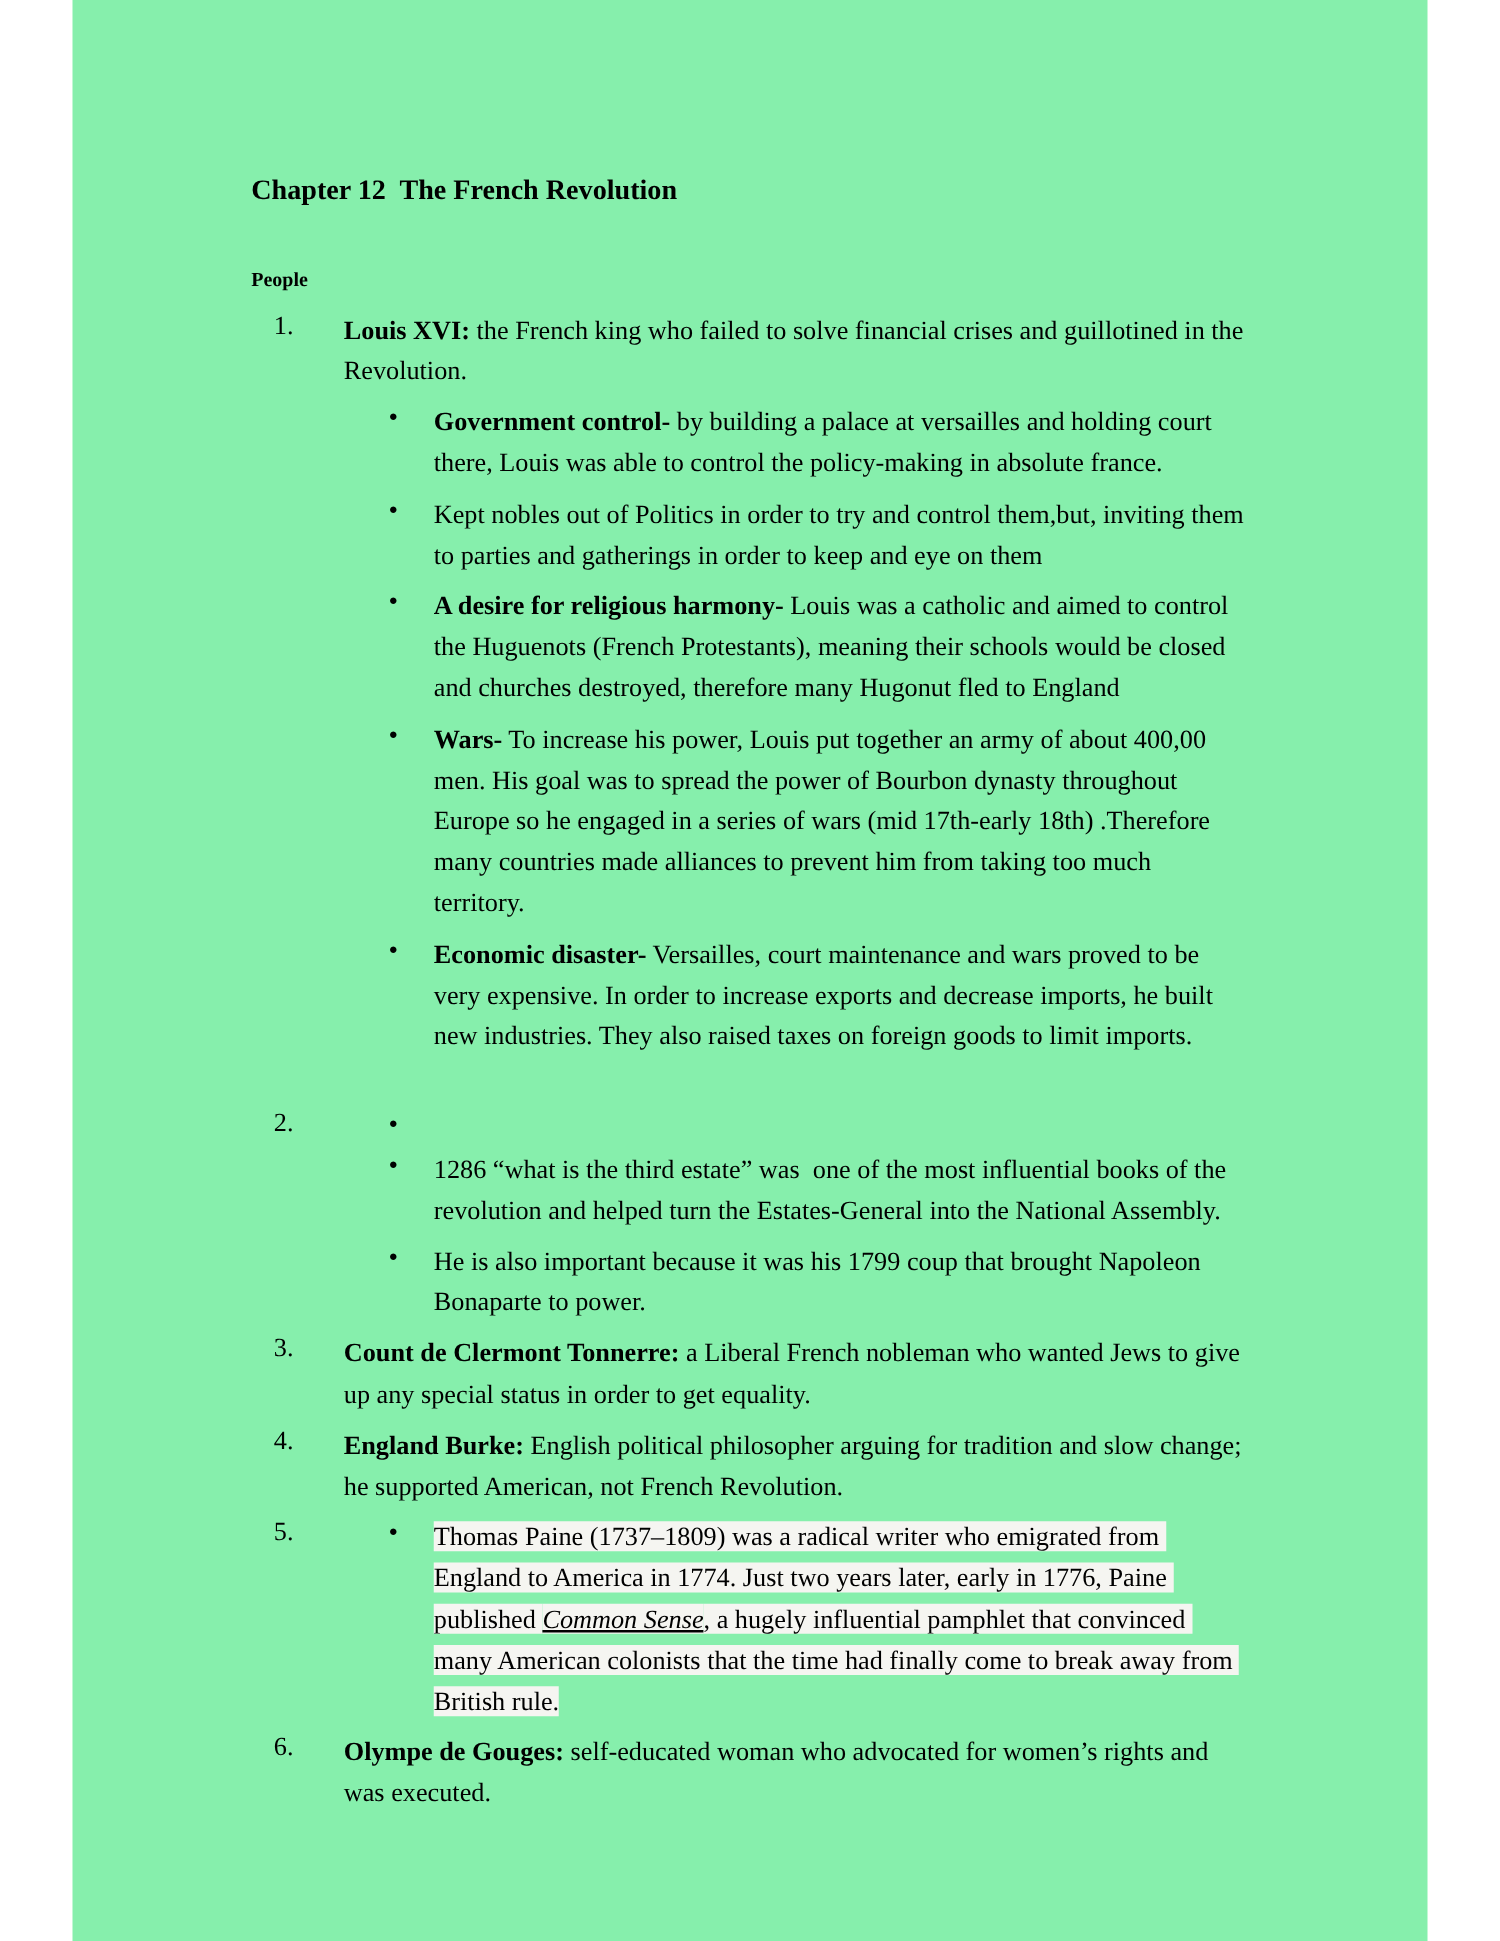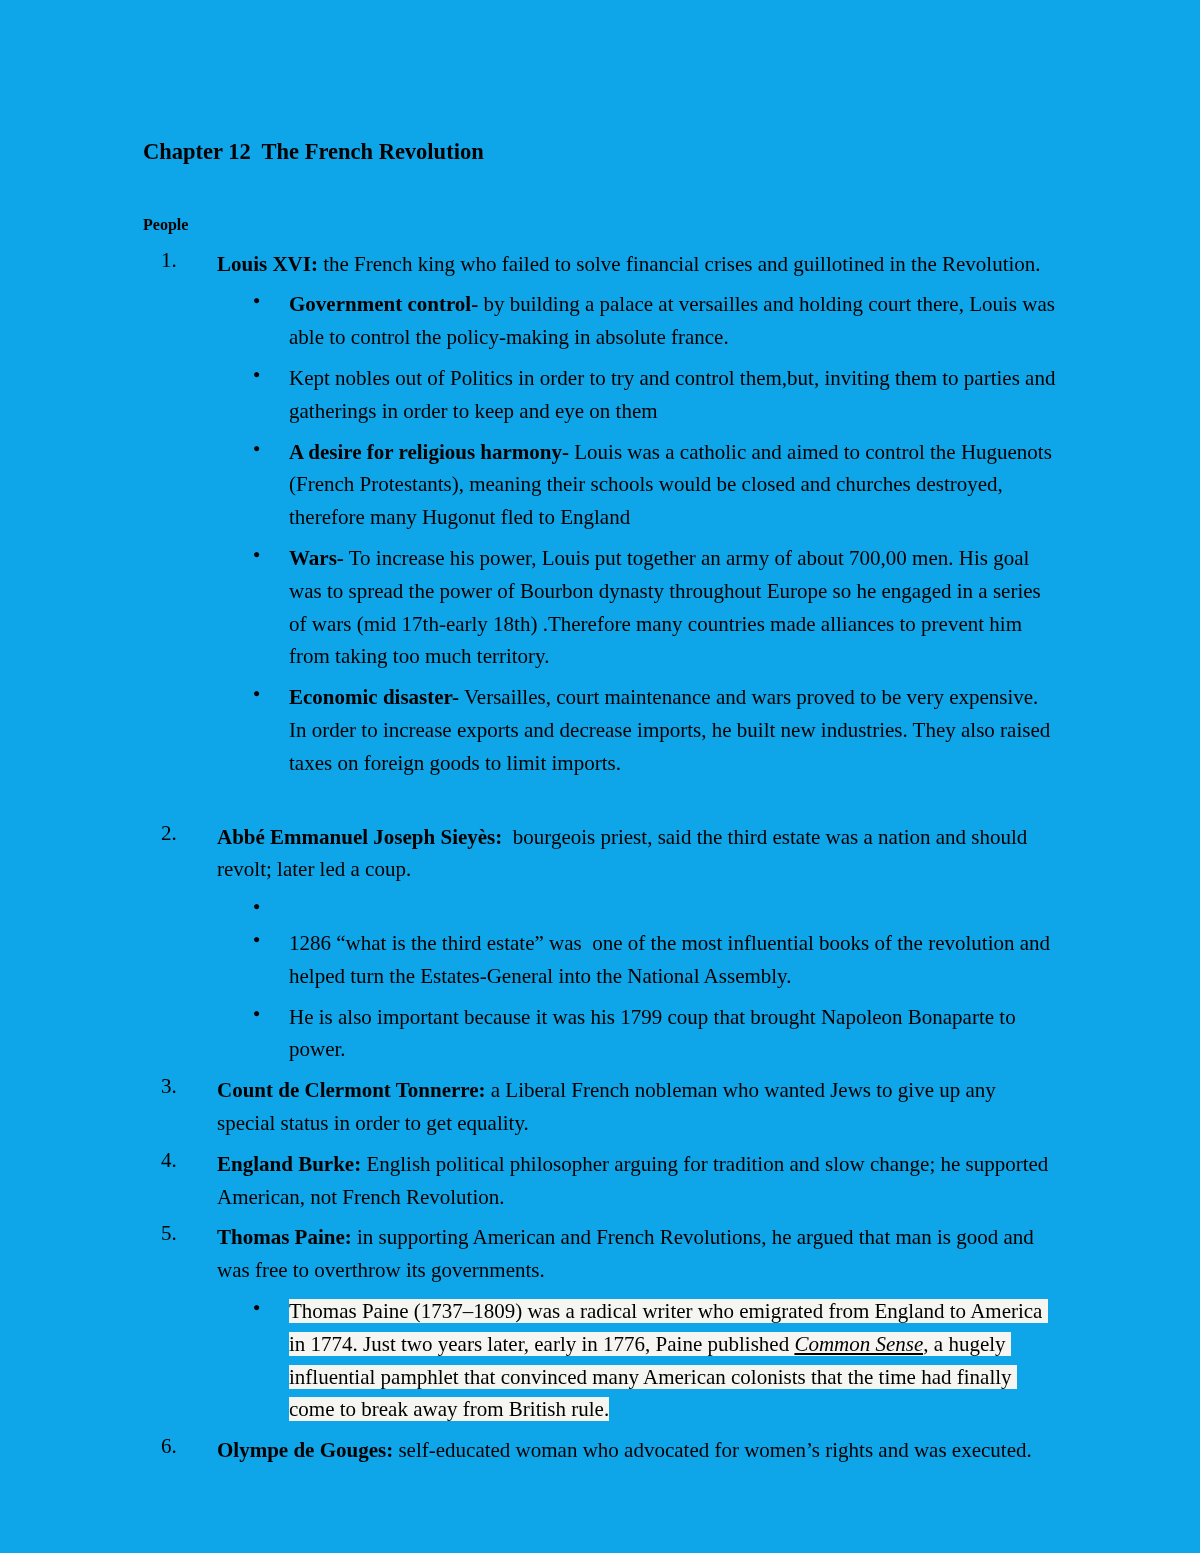--- a/index.html
+++ b/index.html
@@ -1,22 +1,22 @@
 <!DOCTYPE html>
 <html style="--hl: #f5f5f1;"><head>
 <meta charset="utf-8">
 <style>
   html, body { margin: 0; padding: 0; background: #ffffff; }
   .page {
     position: relative;
-    width: 1200px;
+    width: 1084px;
     min-height: 1553px;
     box-sizing: border-box;
     margin: 0 auto;
-    background: #0ea5e9;
+    background: #86efac;
     padding: 136px 140px 60px 143px;
     font-family: "Liberation Serif", "DejaVu Serif", serif;
     color: #000000;
     font-size: 21px;
     line-height: 32.8px;
   }
   .title {
     font-size: 22.5px;
     font-weight: bold;
     margin: 0 0 40px 0;
@@ -72,33 +72,32 @@
             <div class="bullet">
               <span class="mark">●</span>
               <p class="para"><span>Kept nobles out of Politics in order to try and control them,but, inviting them to parties and gatherings in order to keep and eye on them</span></p>
             </div>
             <div class="bullet">
               <span class="mark">●</span>
               <p class="para"><span class="b">A desire for religious harmony-</span><span> Louis was a catholic and aimed to control the Huguenots (French Protestants), meaning their schools would be closed and churches destroyed, therefore many Hugonut fled to England</span></p>
             </div>
             <div class="bullet">
               <span class="mark">●</span>
-              <p class="para"><span class="b">Wars-</span><span> To increase his power, Louis put together an army of about 700,00 men. His goal was to spread the power of Bourbon dynasty throughout Europe so he engaged in a series of wars (mid 17th-early 18th) .Therefore many countries made alliances to prevent him from taking too much territory.</span></p>
+              <p class="para"><span class="b">Wars-</span><span> To increase his power, Louis put together an army of about 400,00 men. His goal was to spread the power of Bourbon dynasty throughout Europe so he engaged in a series of wars (mid 17th-early 18th) .Therefore many countries made alliances to prevent him from taking too much territory.</span></p>
             </div>
             <div class="bullet">
               <span class="mark">●</span>
               <p class="para"><span class="b">Economic disaster-</span><span> Versailles, court maintenance and wars proved to be very expensive. In order to increase exports and decrease imports, he built new industries. They also raised taxes on foreign goods to limit imports.</span></p>
             </div>
           </div>
         </div>
       </div>
       <div class="item">
         <span class="num">2.</span>
         <div class="body">
-          <p class="para"><span class="b">Abbé Emmanuel Joseph Sieyès:</span><span>  bourgeois priest, said the third estate was a nation and should revolt; later led a coup.</span></p>
           <div class="bullets">
             <div class="bullet">
               <span class="mark">●</span>
             </div>
             <div class="bullet">
               <span class="mark">●</span>
               <p class="para"><span>1286 “what is the third estate” was  one of the most influential books of the revolution and helped turn the Estates-General into the National Assembly.</span></p>
             </div>
             <div class="bullet">
               <span class="mark">●</span>
@@ -115,21 +114,20 @@
       </div>
       <div class="item">
         <span class="num">4.</span>
         <div class="body">
           <p class="para"><span class="b">England Burke:</span><span> English political philosopher arguing for tradition and slow change; he supported American, not French Revolution.</span></p>
         </div>
       </div>
       <div class="item">
         <span class="num">5.</span>
         <div class="body">
-          <p class="para"><span class="b">Thomas Paine:</span><span> in supporting American and French Revolutions, he argued that man is good and was free to overthrow its governments.</span></p>
           <div class="bullets">
             <div class="bullet">
               <span class="mark">●</span>
               <p class="para"><span class="hl">Thomas Paine (1737–1809) was a radical writer who emigrated from England to America in 1774. Just two years later, early in 1776, Paine published </span><span class="i u hl">Common Sense</span><span class="hl">, a hugely influential pamphlet that convinced many American colonists that the time had finally come to break away from British rule.</span></p>
             </div>
           </div>
         </div>
       </div>
       <div class="item">
         <span class="num">6.</span>

